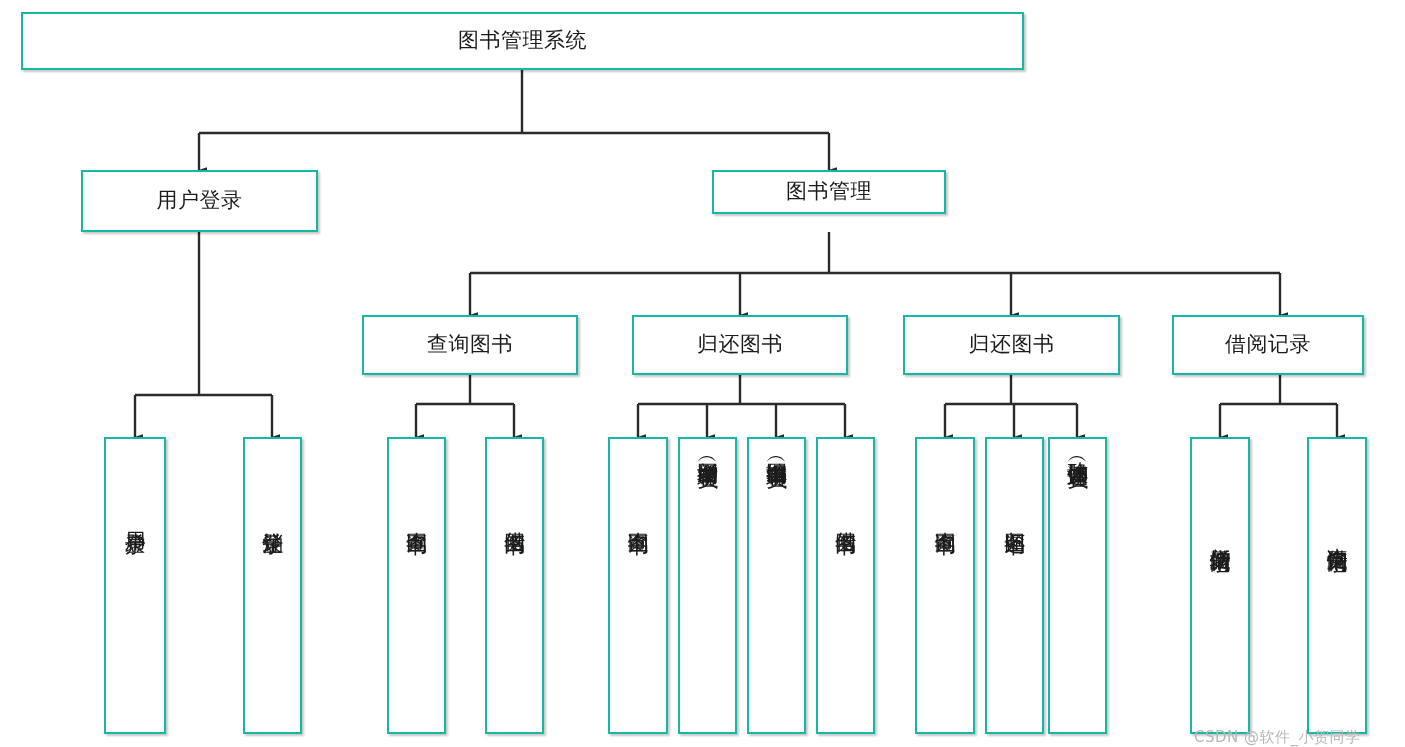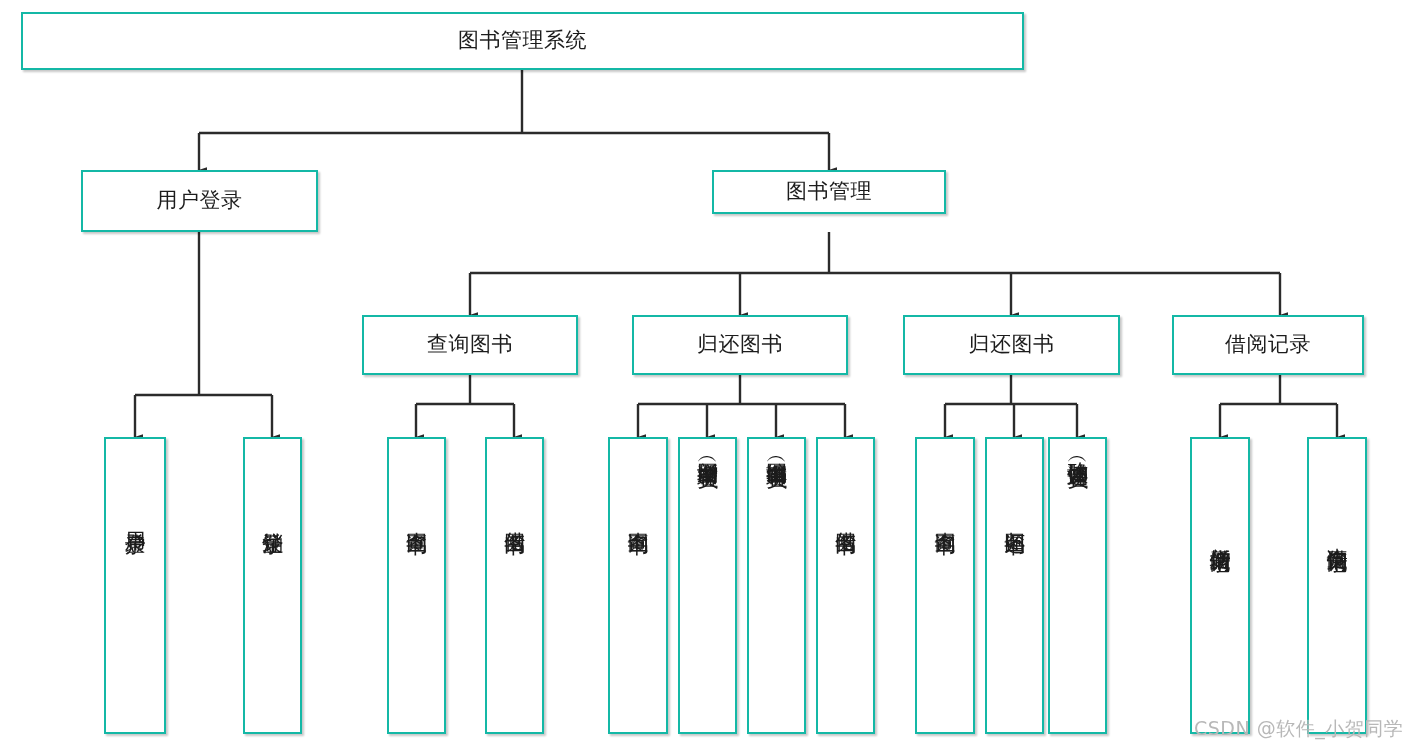--- a/index.html
+++ b/index.html
@@ -58,24 +58,25 @@
     white-space: nowrap;
   }
   .node.vertical.mid .node-label {
     margin-top: 70px;
   }
   .node.vertical.midshort .node-label {
     margin-top: 86px;
   }
   .watermark {
     position: absolute;
-    font-size: 19px;
+    font-size: 15px;
     color: #b8b8b8;
     white-space: nowrap;
     letter-spacing: 0.5px;
+    margin-top: 12px;
   }
 </style>
 </head>
 <body>
 
 <div id="diagram-root">
 
   <svg class="connector-layer" viewBox="0 0 1405 747" xmlns="http://www.w3.org/2000/svg">
     <defs>
       <marker id="arrowhead" markerWidth="7" markerHeight="9" refX="3.2" refY="8.4" orient="auto" markerUnits="userSpaceOnUse">

